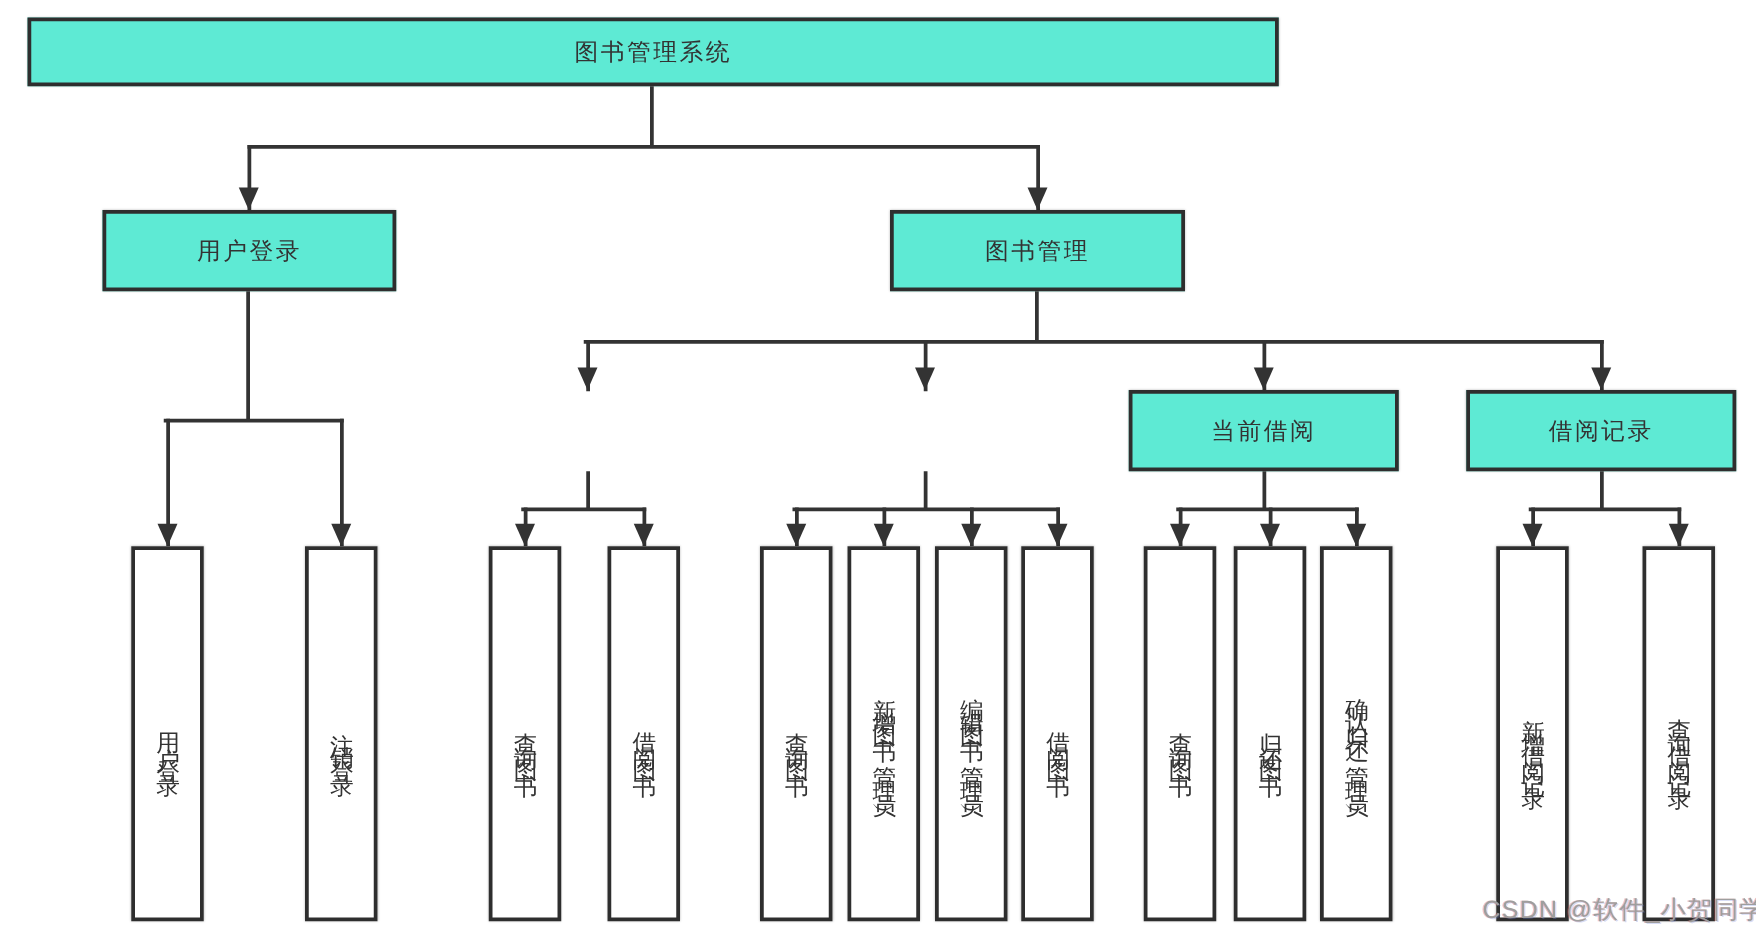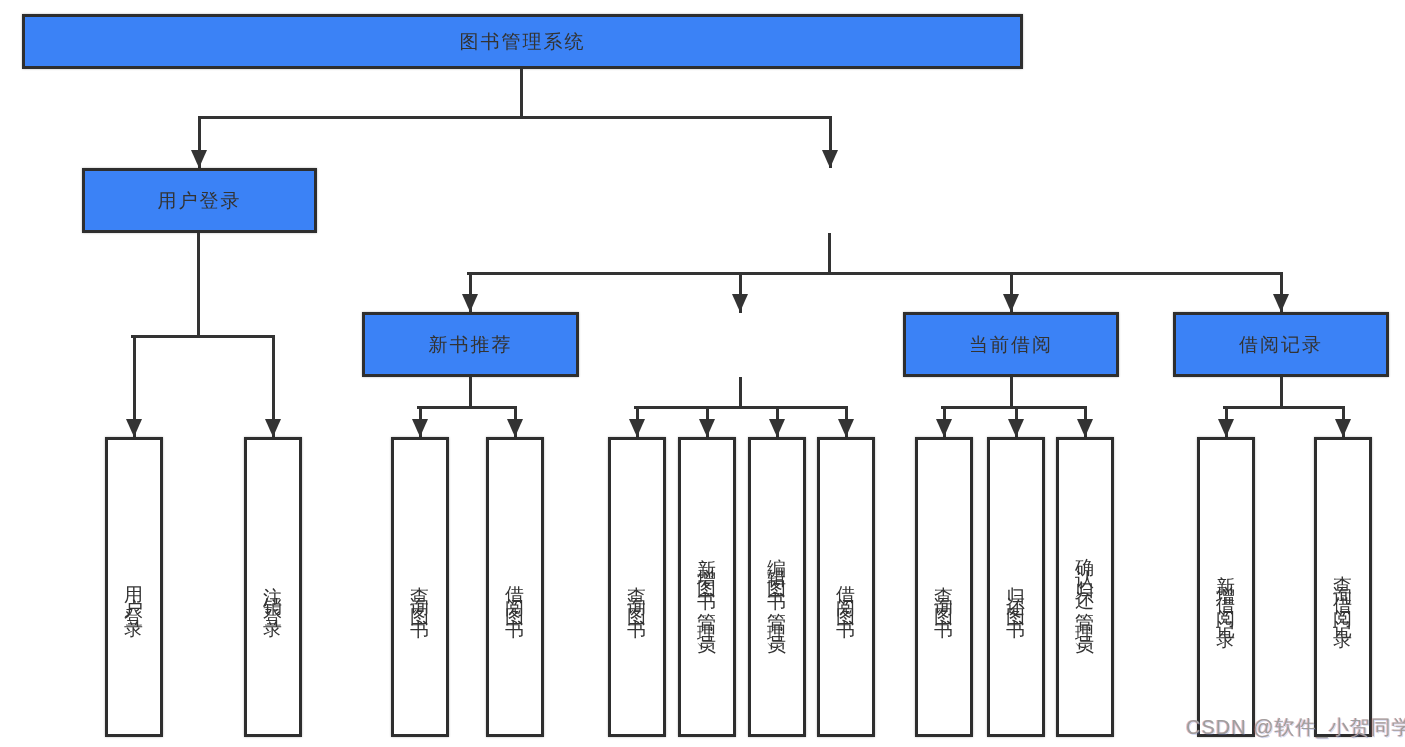--- a/index.html
+++ b/index.html
@@ -4,21 +4,21 @@
 <style>
   :root{
     --line:#333333; --border:#2e2e2e; --bg:#ffffff; --text:#333333; --wm:#9e9e9e;
   }
   html,body{margin:0;padding:0;background:#fff;}
   .canvas{
     position:relative;width:1405px;height:747px;background:var(--bg);
     font-family:"Liberation Sans",sans-serif;color:var(--text);overflow:hidden;
   }
   .box{
-    position:absolute;box-sizing:border-box;border:3px solid var(--border);background:#3b82f6;
+    position:absolute;box-sizing:border-box;border:3px solid var(--border);background:#5eead4;
     display:flex;align-items:center;justify-content:center;
     font-size:19px;letter-spacing:2px;color:var(--text);
     box-shadow:0 0 2px rgba(0,0,0,.28);
   }
   .vbox{
     position:absolute;box-sizing:border-box;border:3px solid var(--border);background:#fff;
     display:flex;align-items:center;justify-content:center;
     box-shadow:0 0 2px rgba(0,0,0,.28);
   }
   .vtext{
@@ -52,42 +52,42 @@
   <div class="vline" style="left:519.5px;top:69px;height:48px;"></div>
   <div class="hline" style="left:197.5px;top:115.5px;width:634px;"></div>
   <div class="vline" style="left:197.5px;top:115.5px;height:52px;"></div>
   <div class="vline" style="left:828.5px;top:115.5px;height:52px;"></div>
   <div class="arrow" style="left:191px;top:150px;"></div>
   <div class="arrow" style="left:822px;top:150px;"></div>
 
   <div class="box" style="left:82px;top:168px;width:235px;height:65px;">
     <span>用户登录</span>
   </div>
+  <div class="box" style="left:712px;top:168px;width:236px;height:65px;">
+    <span>图书管理</span>
+  </div>
 
   <div class="vline" style="left:197px;top:233px;height:103px;"></div>
   <div class="hline" style="left:131px;top:334.5px;width:143.5px;"></div>
   <div class="vline" style="left:132.5px;top:334.5px;height:103px;"></div>
   <div class="vline" style="left:271.5px;top:334.5px;height:103px;"></div>
   <div class="arrow" style="left:126px;top:419px;"></div>
   <div class="arrow" style="left:265px;top:419px;"></div>
 
   <div class="vline" style="left:828px;top:233px;height:40px;"></div>
   <div class="hline" style="left:467px;top:271.5px;width:815.5px;"></div>
   <div class="vline" style="left:468.5px;top:271.5px;height:41px;"></div>
   <div class="vline" style="left:738.5px;top:271.5px;height:41px;"></div>
   <div class="vline" style="left:1009.5px;top:271.5px;height:41px;"></div>
   <div class="vline" style="left:1279.5px;top:271.5px;height:41px;"></div>
   <div class="arrow" style="left:462px;top:294px;"></div>
   <div class="arrow" style="left:732px;top:294px;"></div>
   <div class="arrow" style="left:1003px;top:294px;"></div>
   <div class="arrow" style="left:1273px;top:294px;"></div>
 
-  <div class="box" style="left:362px;top:312px;width:217px;height:65px;">
-    <span>新书推荐</span>
-  </div>
   <div class="box" style="left:1173px;top:312px;width:216px;height:65px;">
     <span>借阅记录</span>
   </div>
   <div class="box" style="left:903px;top:312px;width:216px;height:65px;">
     <span>当前借阅</span>
   </div>
 
   <div class="vline" style="left:468.5px;top:377px;height:30px;"></div>
   <div class="hline" style="left:417px;top:405.5px;width:99.5px;"></div>
   <div class="vline" style="left:418.5px;top:405.5px;height:32px;"></div>

